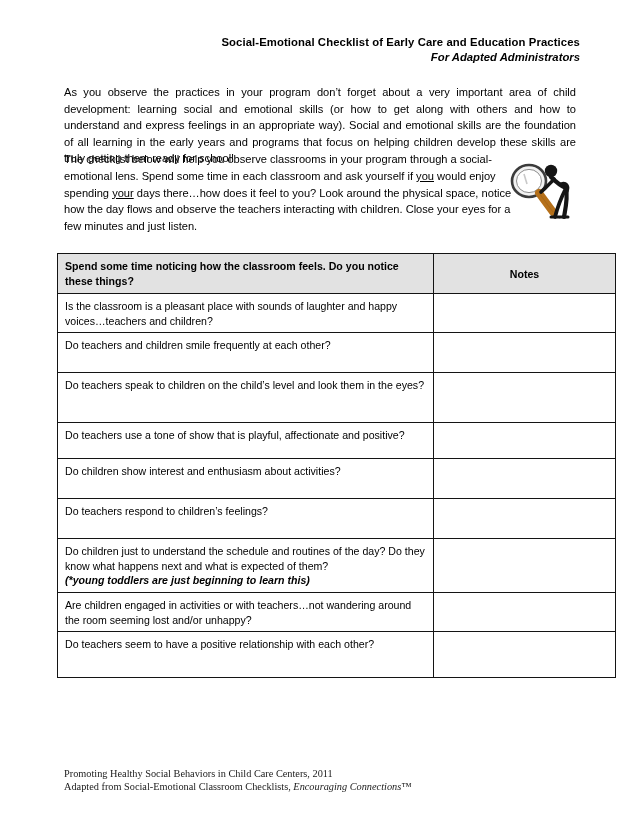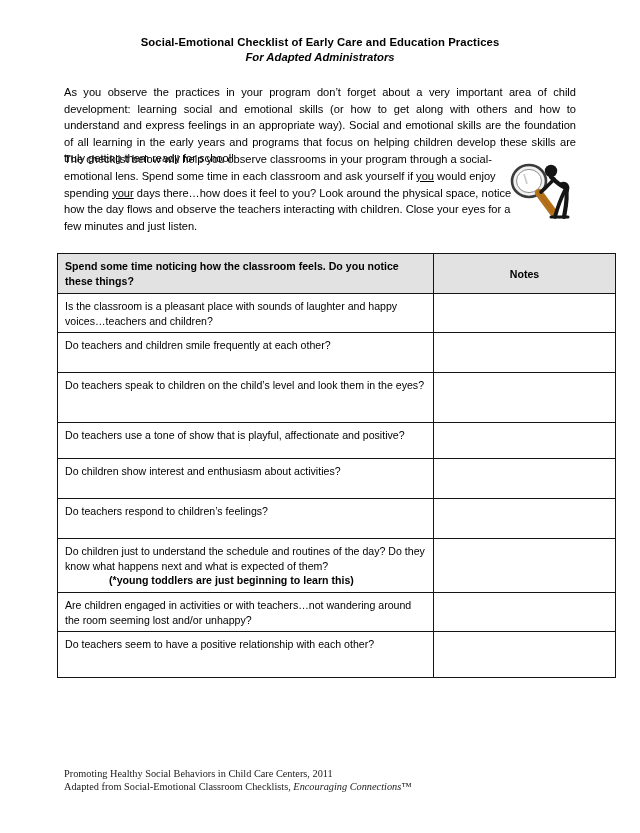--- a/index.html
+++ b/index.html
@@ -23,21 +23,21 @@
     height: 833px;
     background: #ffffff;
   }
 
   
   .title-block {
     position: absolute;
     left: 60px;
     top: 35px;
     width: 520px;
-    text-align: center;
+    text-align: right;
   }
   .doc-title {
     font-size: 11.3px;
     font-weight: bold;
     letter-spacing: 0.1px;
     line-height: 15px;
   }
   .doc-subtitle {
     font-size: 11.3px;
     font-weight: bold;
@@ -98,22 +98,22 @@
     font-weight: bold;
   }
   .col-q { width: 361px; }
   .col-n { width: 167px; }
   thead .col-n {
     text-align: center;
     vertical-align: middle;
     font-weight: bold;
   }
   .note-italic {
-    font-weight: bold;
-    margin-left: 44px;
+    font-style: italic;
+    font-weight: bold;
   }
   .cell-line { display: block; }
 
   
   tr[data-h="h-hdr"] td, tr[data-h="h-hdr"] th { height: 30px; }
   tr[data-h="h-2"] td  { height: 26px; }
   tr[data-h="h-1"] td  { height: 30px; }
   tr[data-h="h-2b"] td { height: 40px; }
   tr[data-h="h-3"] td  { height: 36px; }
 

